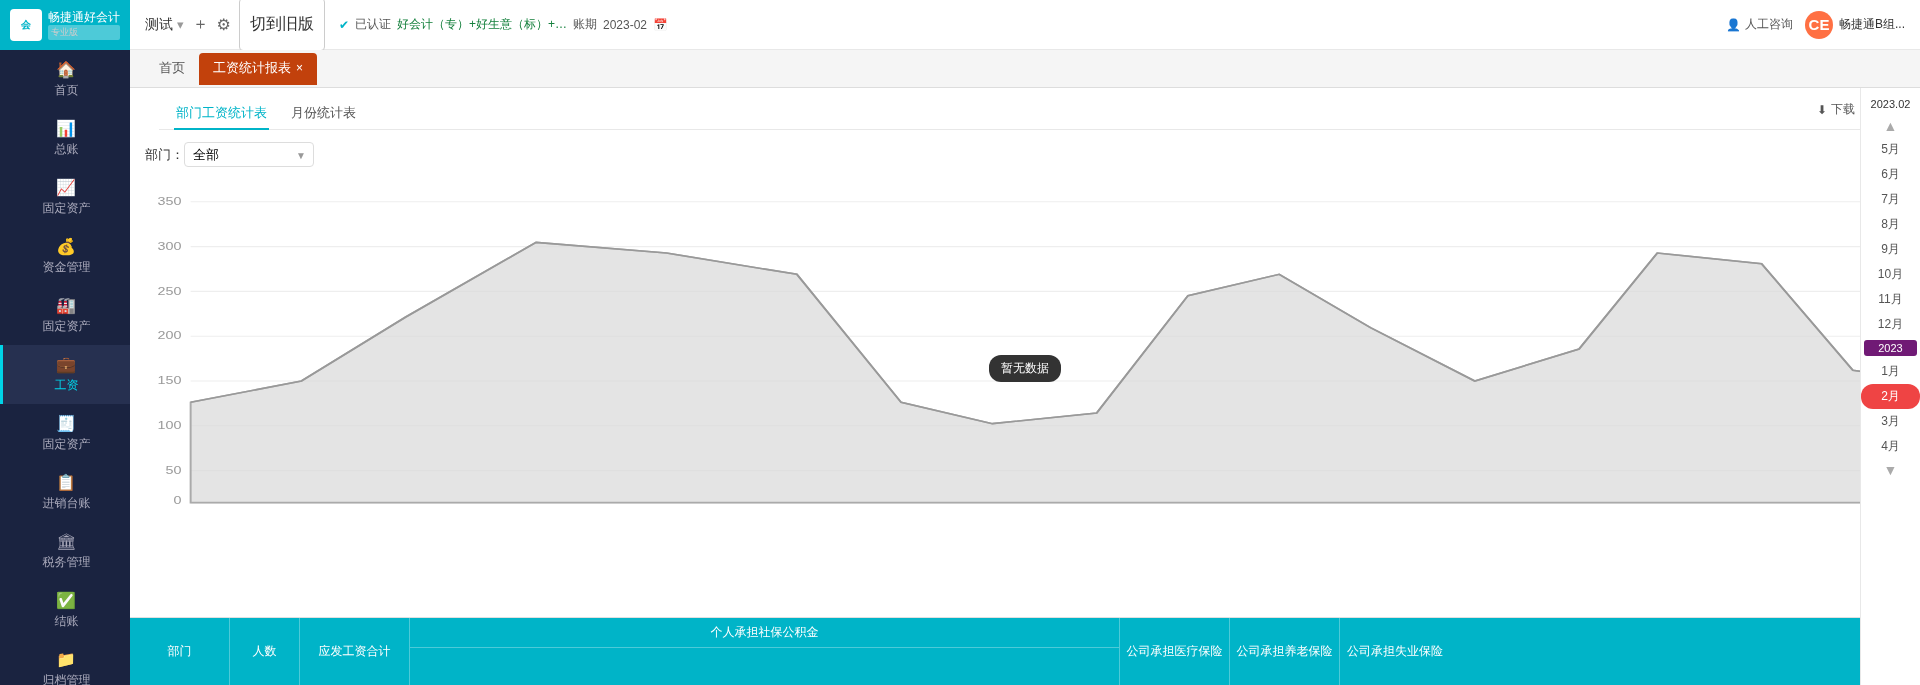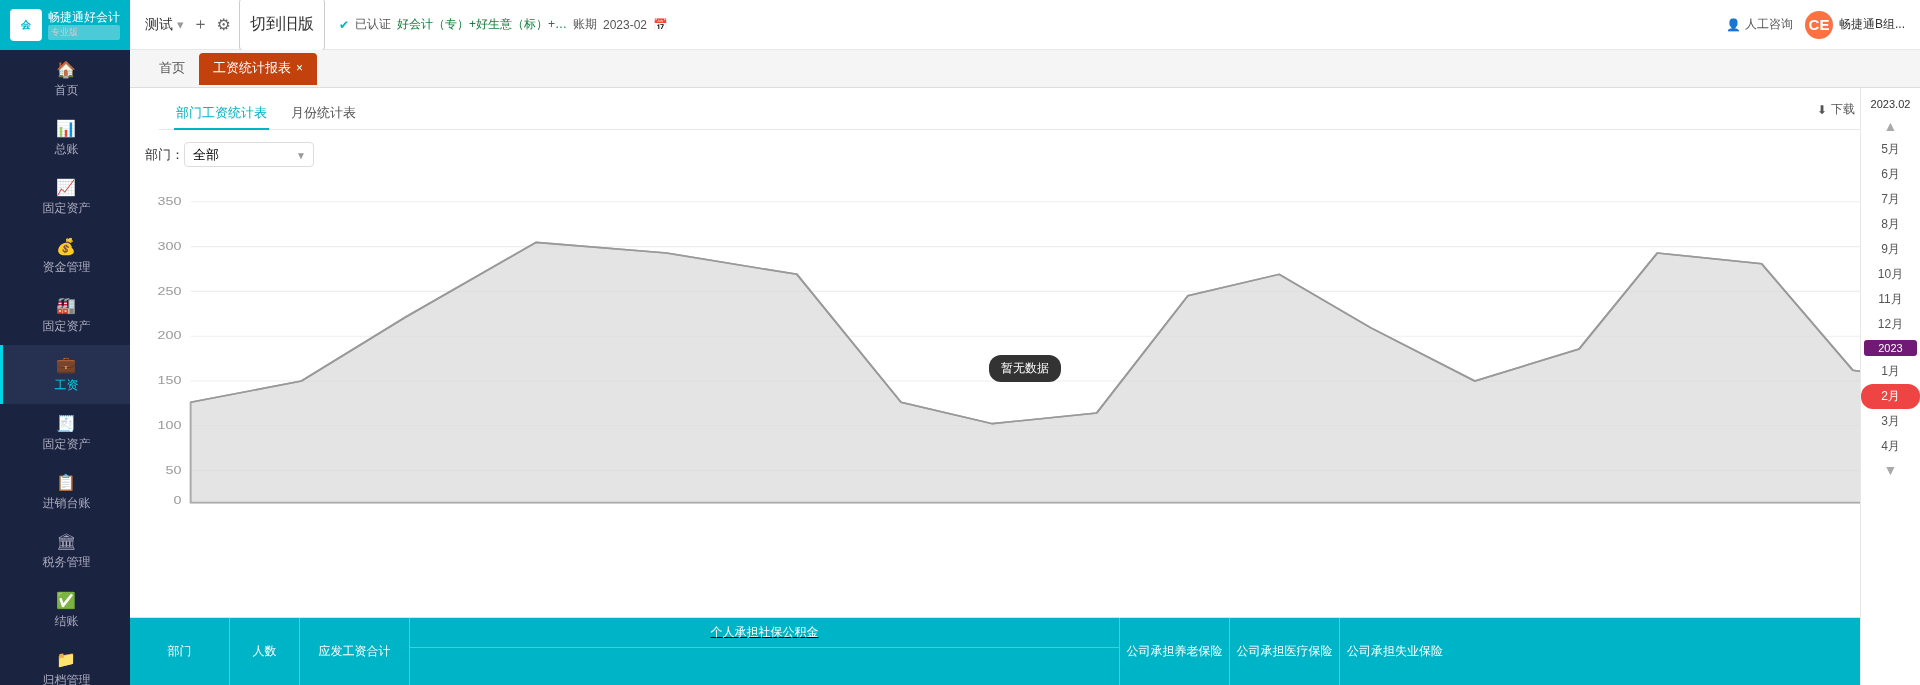--- a/index.html
+++ b/index.html
@@ -210,21 +210,20 @@
       padding: 5px 3px;
       border-right: 1px solid rgba(255,255,255,0.3);
       display: flex; align-items: center; justify-content: center;
       flex-shrink: 0;
       height: 100%;
     }
     .th-group {
       display: flex; flex-direction: column; align-items: flex-end;
       border-right: 1px solid rgba(255,255,255,0.3);
       height: 100%;
-      text-decoration: underline;
     }
     .th-group-title {
       color: white; font-size: 12px; text-align: center;
       padding: 6px 5px;
       width: 100%;
       border-bottom: 1px solid rgba(255,255,255,0.3);
     }
     .th-sub-cells { display: flex; flex: 1; width: 100%; }
     .th-sub-cell {
       color: white; font-size: 11px; text-align: center; padding: 3px 2px;
@@ -415,22 +414,22 @@
       </div>
     </div>
 
     <div class="table-header">
       <div class="th-cell" style="width:100px;">部门</div>
       <div class="th-cell" style="width:70px;">人数</div>
       <div class="th-cell" style="width:110px;">应发工资合计</div>
       <div class="th-group" style="width:710px;">
         <div class="th-group-title">个人承担社保公积金</div>
       </div>
+      <div class="th-cell" style="width:110px;">公司承担医疗保险</div>
       <div class="th-cell" style="width:110px;">公司承担养老保险</div>
-      <div class="th-cell" style="width:110px;">公司承担医疗保险</div>
       <div class="th-cell" style="width:110px;border-right:none;">公司承担失业保险</div>
     </div>
 
     <div class="right-panel">
       <div class="rp-date">2023.02</div>
       <div class="rp-scroll-btn">▲</div>
       <div class="rp-month">5月</div>
       <div class="rp-month">6月</div>
       <div class="rp-month">7月</div>
       <div class="rp-month">8月</div>

